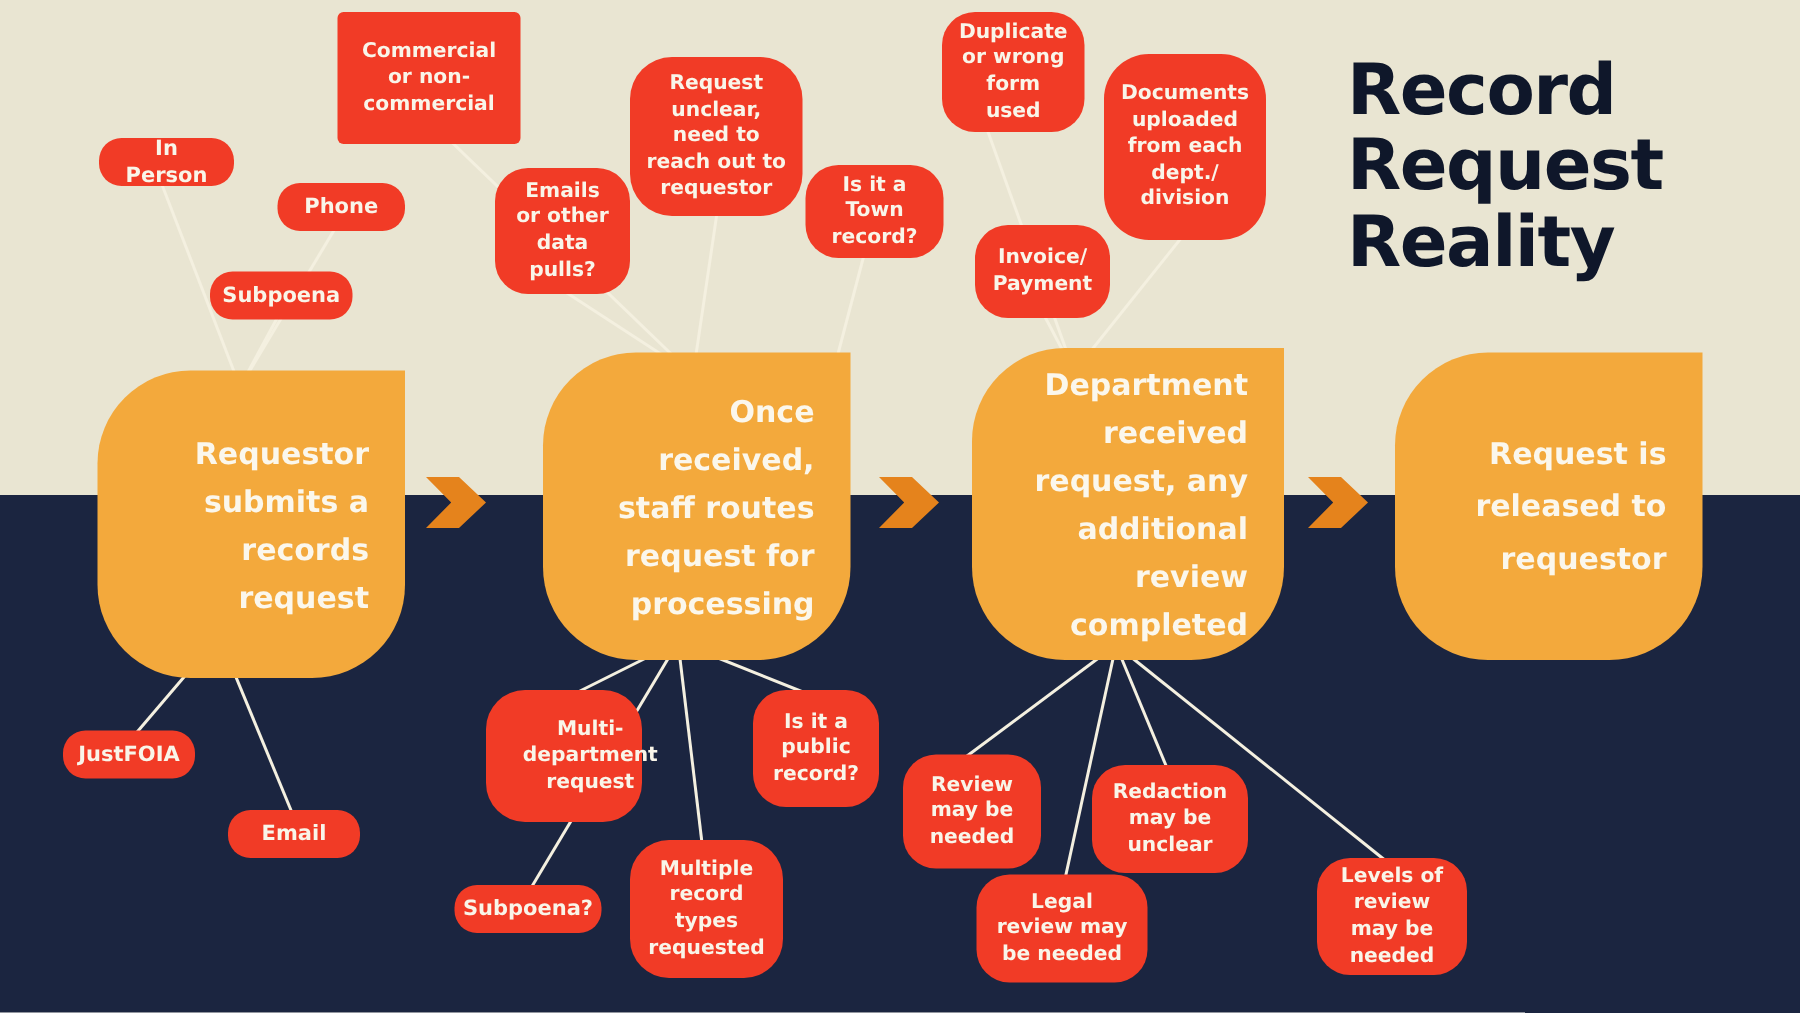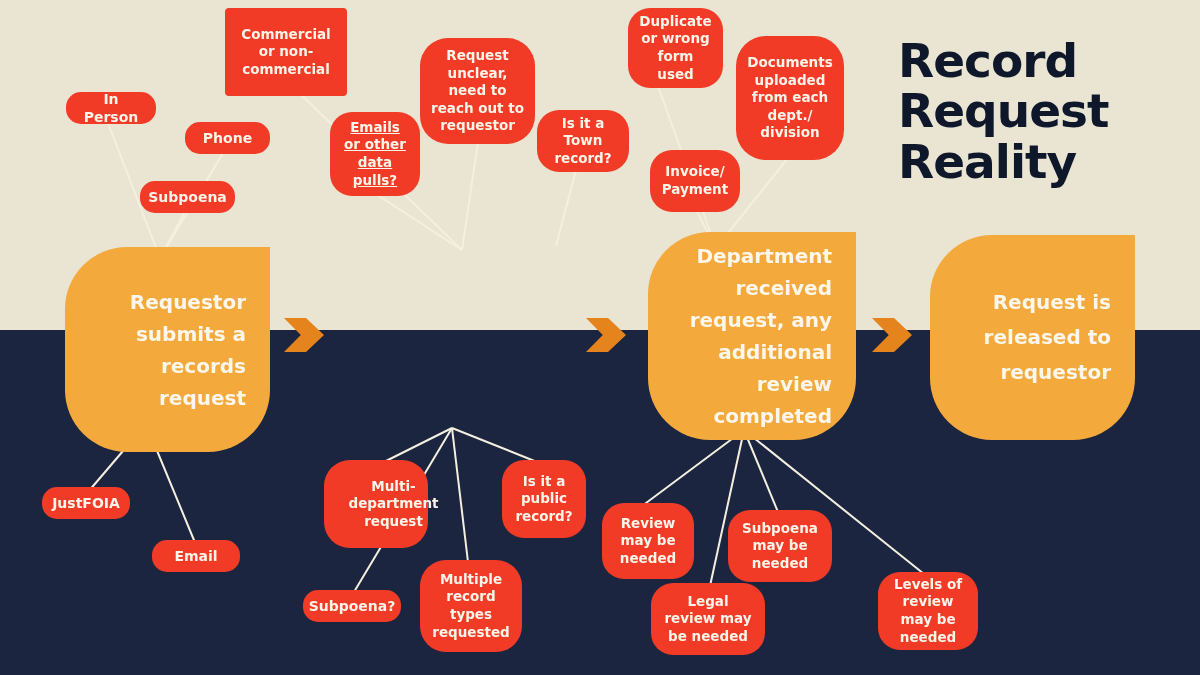--- a/index.html
+++ b/index.html
@@ -57,48 +57,51 @@
     <line x1="452" y1="428" x2="542" y2="464"></line>
     <line x1="744" y1="430" x2="642" y2="506"></line>
     <line x1="744" y1="430" x2="778" y2="512"></line>
     <line x1="744" y1="430" x2="710" y2="586"></line>
     <line x1="744" y1="430" x2="924" y2="574"></line>
   </svg>
 
   <div class="step-box" style="left:65px;top:235px;width:205px;height:205px;margin-top:12px;">
     <span>Requestor submits a records request</span>
   </div>
+  <div class="step-box" style="left:362px;top:235px;width:205px;height:205px;">
+    <span>Once received, staff routes request for processing</span>
+  </div>
   <div class="step-box" style="left:648px;top:232px;width:208px;height:208px;">
     <span>Department received request, any additional review completed</span>
   </div>
   <div class="step-box" style="left:930px;top:235px;width:205px;height:205px;line-height:1.75;padding-left:43px;">
     <span>Request is released to requestor</span>
   </div>
 
   <div class="flow-arrow" style="left:284px;top:318px;"></div>
   <div class="flow-arrow" style="left:586px;top:318px;"></div>
   <div class="flow-arrow" style="left:872px;top:318px;"></div>
 
   <div class="bubble pill" style="left:66px;top:92px;width:90px;height:28px;">In Person</div>
   <div class="bubble pill" style="left:185px;top:122px;width:85px;height:28px;">Phone</div>
   <div class="bubble pill" style="left:140px;top:181px;width:95px;height:28px;">Subpoena</div>
   <div class="bubble" style="left:225px;top:8px;width:122px;height:88px;border-radius:4px;">Commercial or non-commercial</div>
-  <div class="bubble" style="left:330px;top:112px;width:90px;height:84px;text-decoration:underline;">Emails or other data pulls?</div>
+  <div class="bubble" style="left:330px;top:112px;width:90px;height:84px;">Emails or other data pulls?</div>
   <div class="bubble" style="left:420px;top:38px;width:115px;height:106px;border-radius:28px;">Request unclear, need to reach out to requestor</div>
   <div class="bubble" style="left:537px;top:110px;width:92px;height:62px;">Is it a Town record?</div>
   <div class="bubble" style="left:628px;top:8px;width:95px;height:80px;">Duplicate or wrong form used</div>
   <div class="bubble" style="left:650px;top:150px;width:90px;height:62px;">Invoice/ Payment</div>
   <div class="bubble" style="left:736px;top:36px;width:108px;height:124px;border-radius:30px;">Documents uploaded from each dept./ division</div>
 
   <div class="bubble pill" style="left:42px;top:487px;width:88px;height:30px;text-align:right;">JustFOIA</div>
   <div class="bubble pill" style="left:152px;top:540px;width:88px;height:30px;">Email</div>
   <div class="bubble" style="left:324px;top:460px;width:104px;height:88px;border-radius:26px;padding-left:45px;">Multi-department request</div>
   <div class="bubble pill" style="left:303px;top:590px;width:98px;height:32px;">Subpoena?</div>
   <div class="bubble" style="left:420px;top:560px;width:102px;height:92px;border-radius:26px;">Multiple record types requested</div>
   <div class="bubble" style="left:502px;top:460px;width:84px;height:78px;">Is it a public record?</div>
   <div class="bubble" style="left:602px;top:503px;width:92px;height:76px;">Review may be needed</div>
-  <div class="bubble" style="left:728px;top:510px;width:104px;height:72px;">Subpoena may be needed</div>
+  <div class="bubble" style="left:728px;top:510px;width:104px;height:72px;">Redaction may be unclear</div>
   <div class="bubble" style="left:651px;top:583px;width:114px;height:72px;">Legal review may be needed</div>
   <div class="bubble" style="left:878px;top:572px;width:100px;height:78px;">Levels of review may be needed</div>
 
   <div class="title">Record Request Reality</div>
 
 </div>
 
 </body></html>

